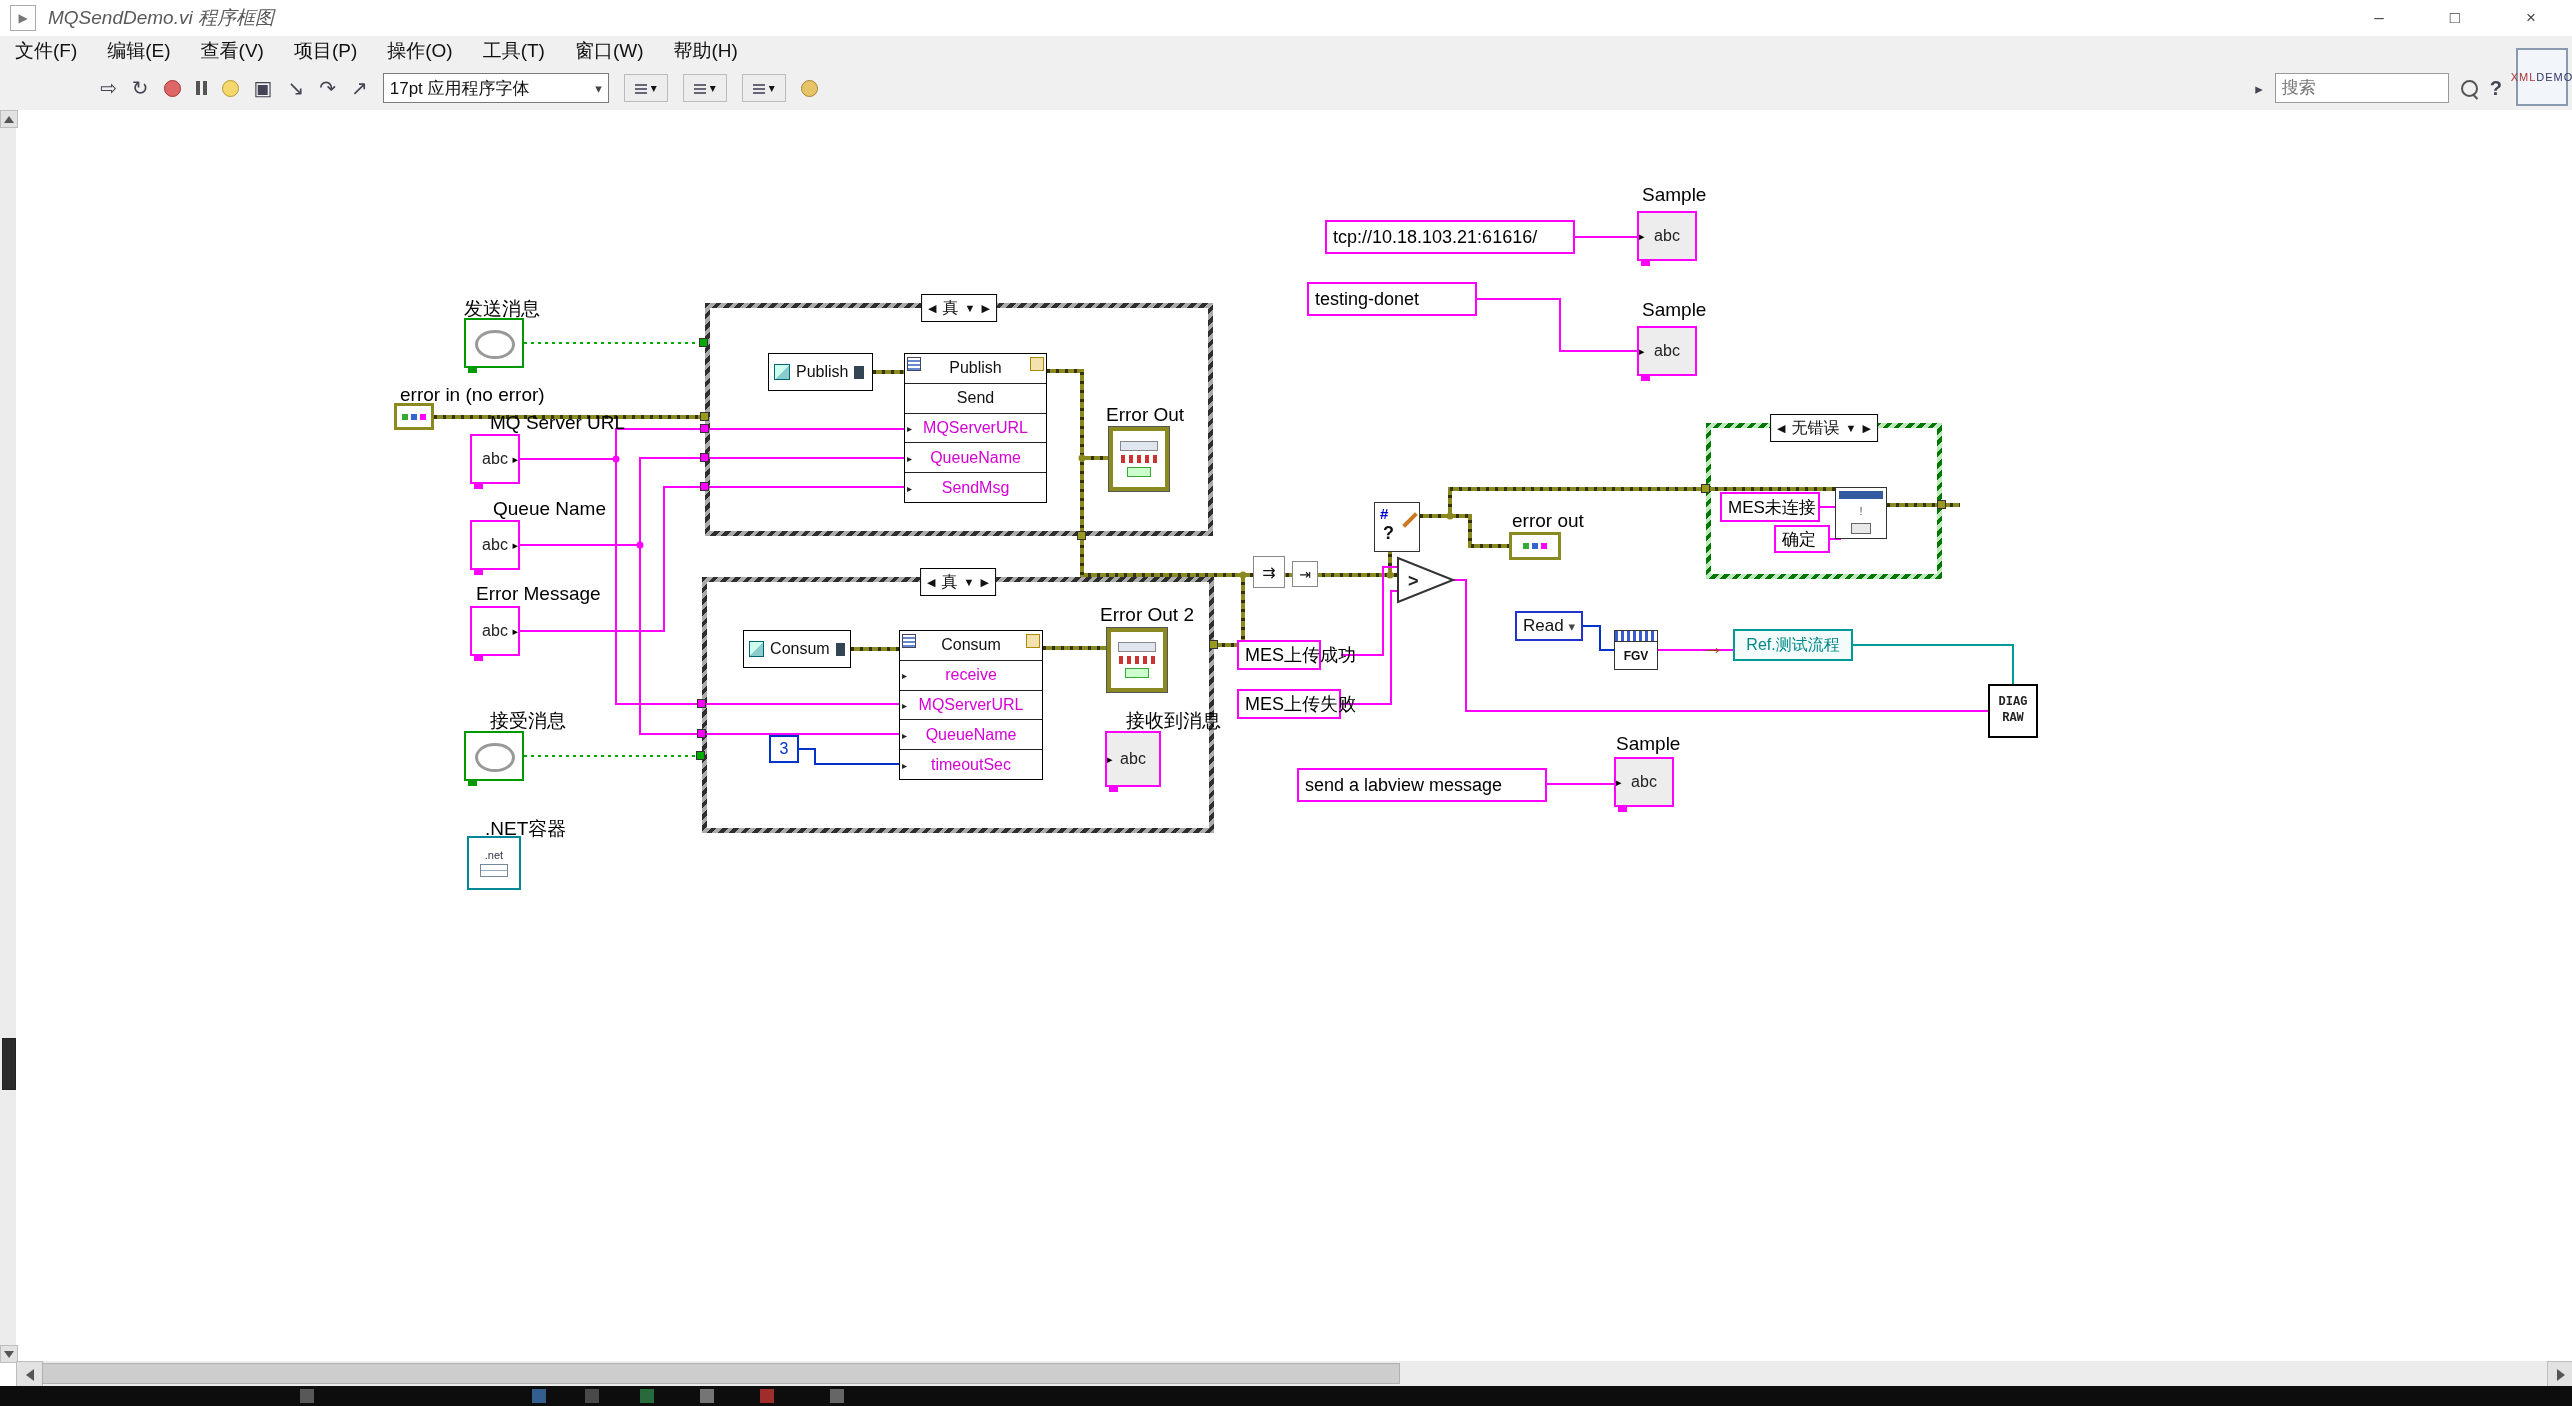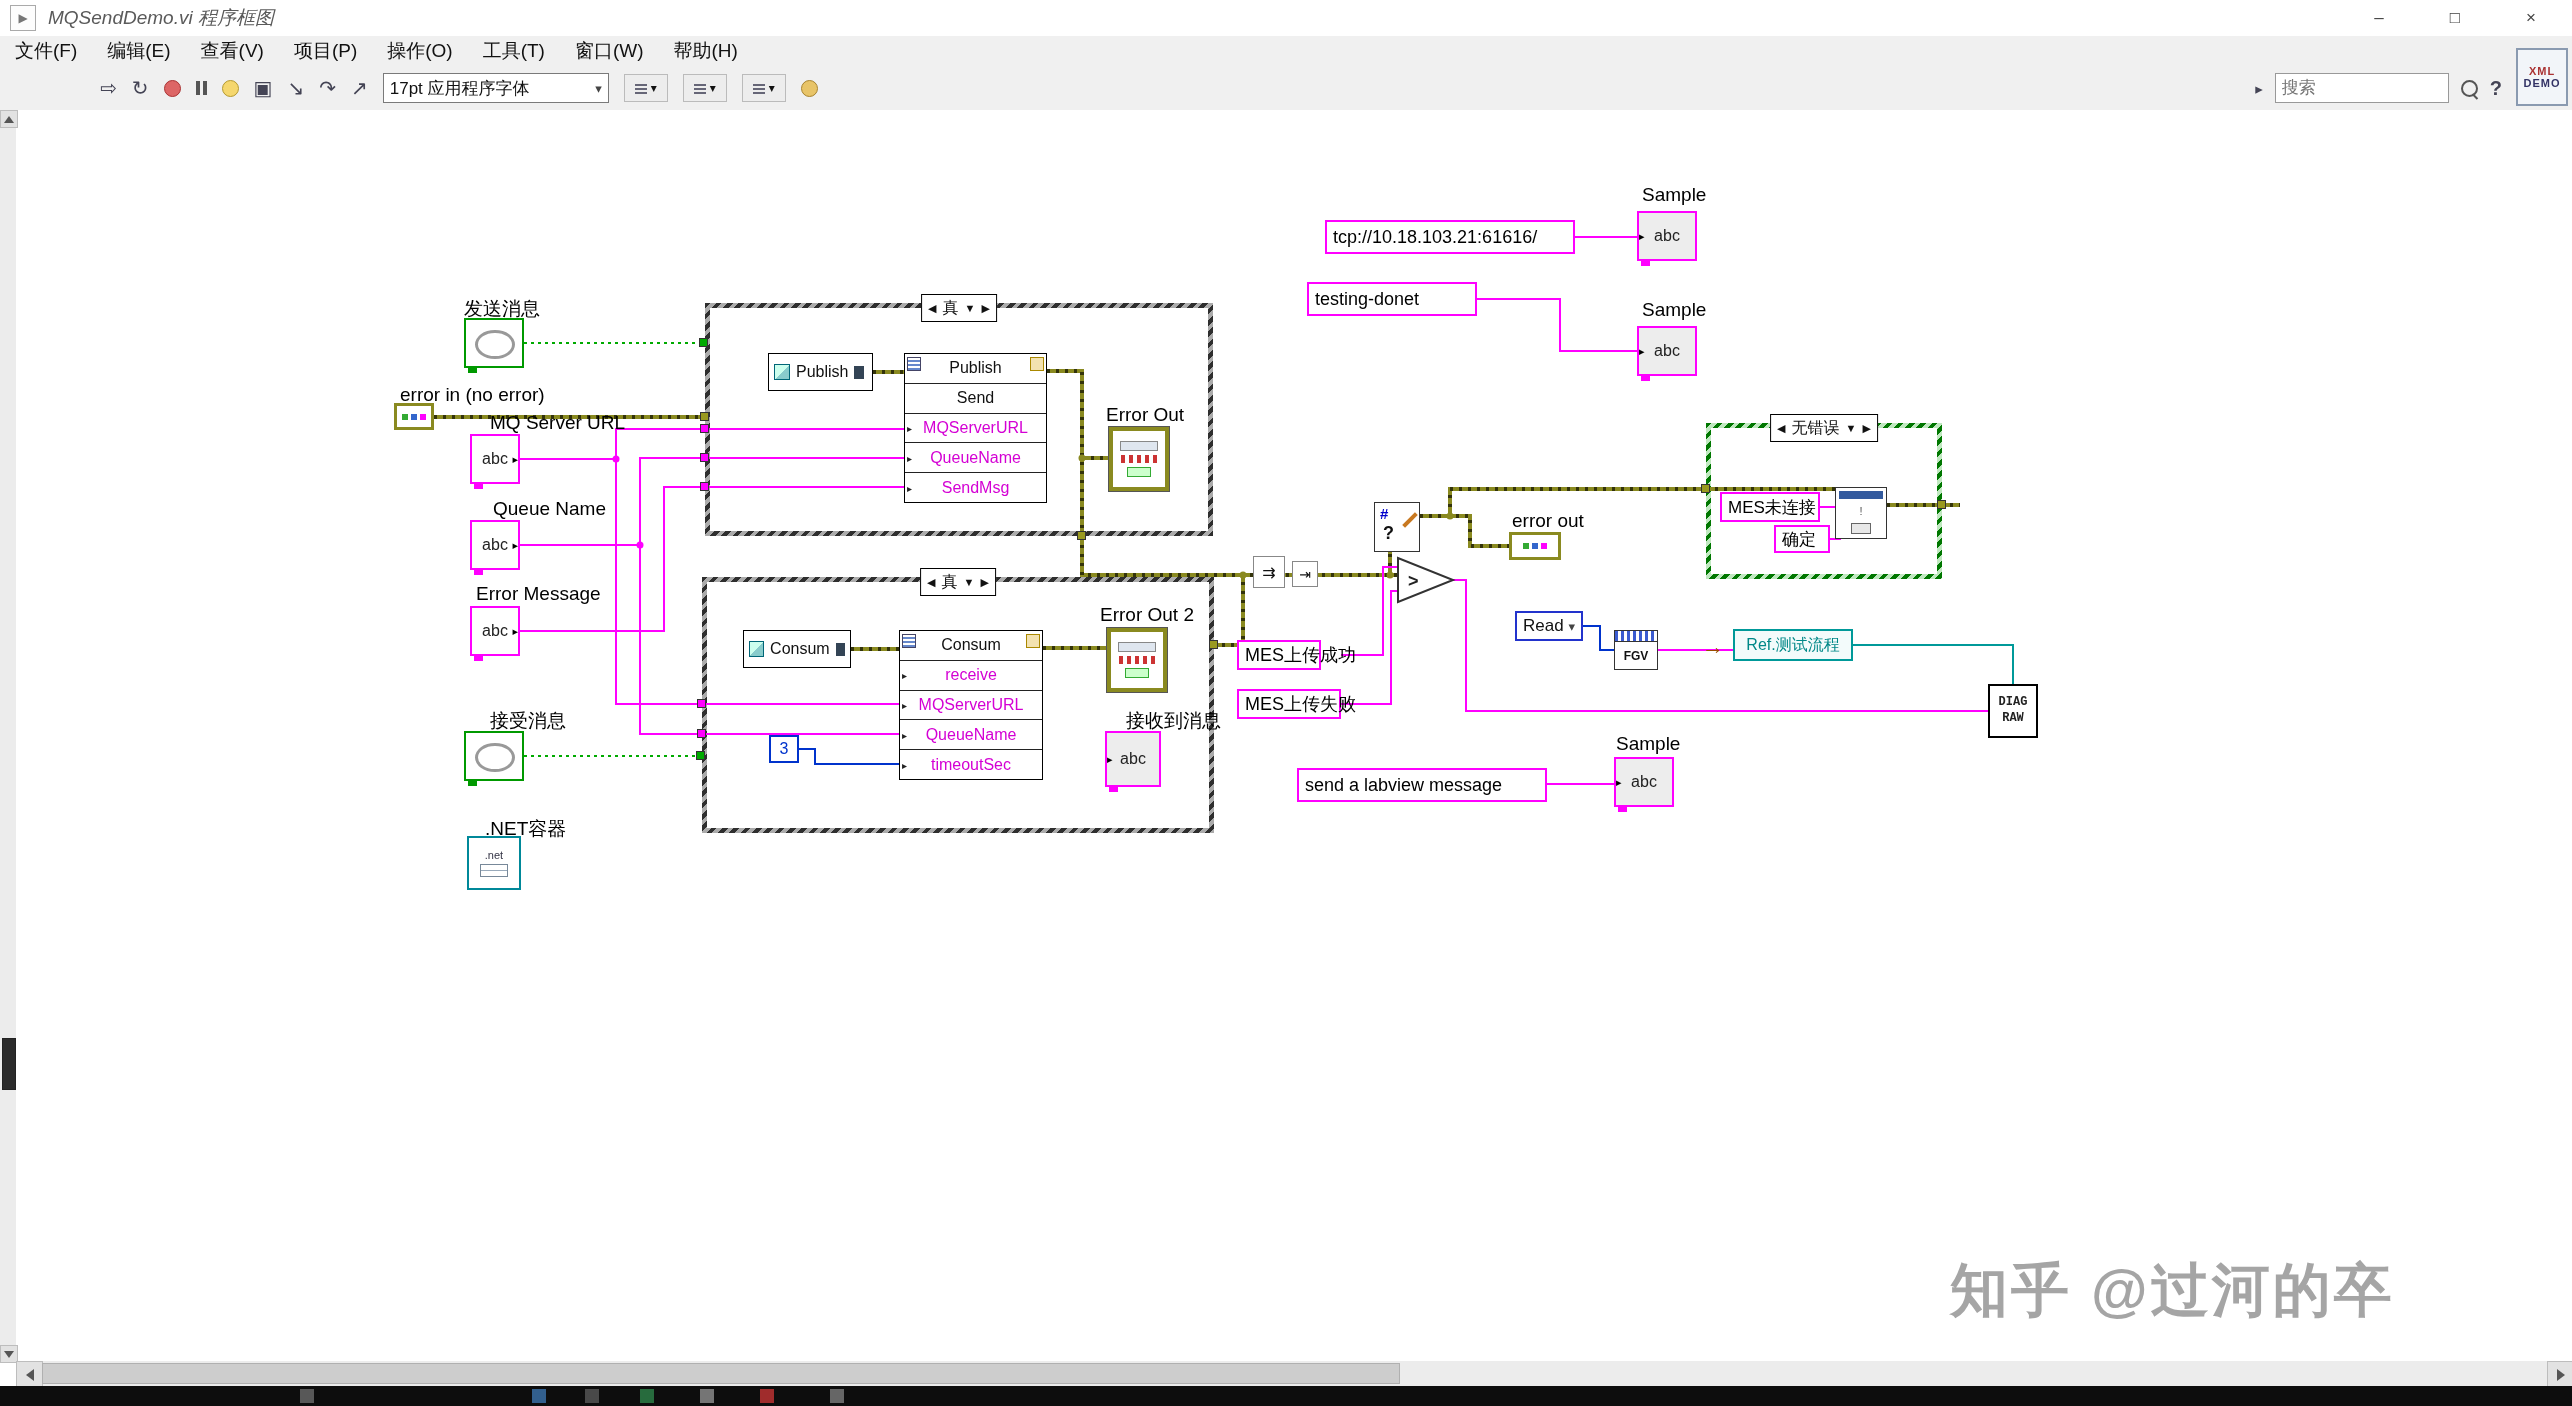--- a/index.html
+++ b/index.html
@@ -19,21 +19,21 @@
   .circ{width:15px;height:15px;border-radius:50%;}
   .pausebars{display:flex;gap:3px;}
   .pausebars i{display:block;width:4px;height:14px;background:#555;}
   .fontbox{width:212px;height:28px;background:#fff;border:1px solid #7a7a7a;display:flex;align-items:center;justify-content:space-between;padding:0 6px;font-size:17px;}
   .alignbox{width:42px;height:26px;background:#ededed;border:1px solid #bbb;display:flex;align-items:center;justify-content:center;gap:4px;}
   .alignbox .bars{width:12px;height:12px;background:repeating-linear-gradient(0deg,#667 0 2px,#ededed 2px 4px);}
   .tool-right{position:absolute;right:70px;top:0;height:44px;display:flex;align-items:center;gap:12px;}
   .searchbox{width:160px;height:28px;border:1px solid #999;background:#fff;font-size:17px;padding:0 6px;font-family:inherit;}
   .mag{width:13px;height:13px;border:2px solid #555;border-radius:50%;position:relative;}
   .mag::after{content:"";position:absolute;width:2px;height:7px;background:#555;left:11px;top:11px;transform:rotate(-45deg);}
-  .viicon{position:absolute;right:4px;top:48px;width:48px;height:54px;border:2px solid #8a9ab0;background:#f2f5f9;display:flex;flex-direction:column;align-items:center;justify-content:center;font-size:11px;font-weight:bold;letter-spacing:1px;}
+  .viicon{position:absolute;right:4px;top:48px;width:48px;height:54px;border:2px solid #8a9ab0;background:#f2f5f9;display:flex;align-items:center;justify-content:center;font-size:11px;font-weight:normal;letter-spacing:1px;}
   .viicon .l1{color:#a33;}.viicon .l2{color:#336;}
   
   .canvas{position:absolute;left:16px;top:110px;width:2556px;height:1251px;background:#fff;}
   .vsb{position:absolute;left:0;top:110px;width:16px;height:1251px;background:#ececec;}
   .hsb{position:absolute;left:16px;top:1361px;width:2556px;height:25px;background:#ececec;}
   .sb-arrow{position:absolute;background:#e2e2e2;border:1px solid #bdbdbd;display:flex;align-items:center;justify-content:center;}
   .tri{width:0;height:0;border-style:solid;}
   .thumb{position:absolute;background:#cdcdcd;border:1px solid #b0b0b0;}
   .taskbar{position:absolute;left:0;top:1386px;width:2572px;height:20px;background:#0d0d0d;}
   .tb-ico{position:absolute;top:3px;width:14px;height:14px;opacity:.85;}
@@ -475,15 +475,14 @@
   <div class="taskbar">
     <span class="tb-ico" style="left:300px;background:#666;"></span>
     <span class="tb-ico" style="left:532px;background:#3a6ea5;"></span>
     <span class="tb-ico" style="left:585px;background:#555;"></span>
     <span class="tb-ico" style="left:640px;background:#2d7d46;"></span>
     <span class="tb-ico" style="left:700px;background:#888;"></span>
     <span class="tb-ico" style="left:760px;background:#b33;"></span>
     <span class="tb-ico" style="left:830px;background:#777;"></span>
   </div>
 
-  <div class="watermark">知乎 @过河的卒</div>
 
 </div>
 
 </body></html>

